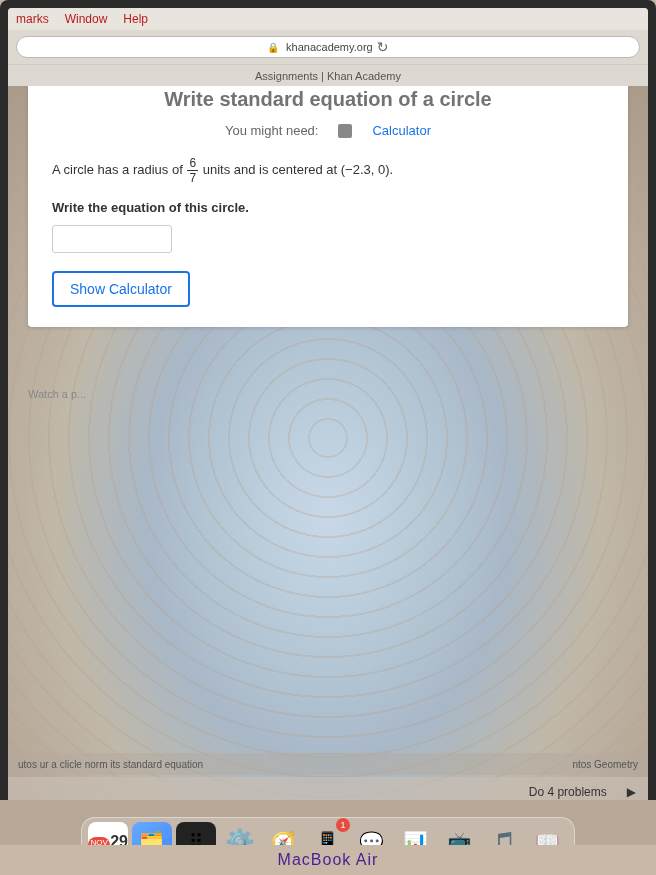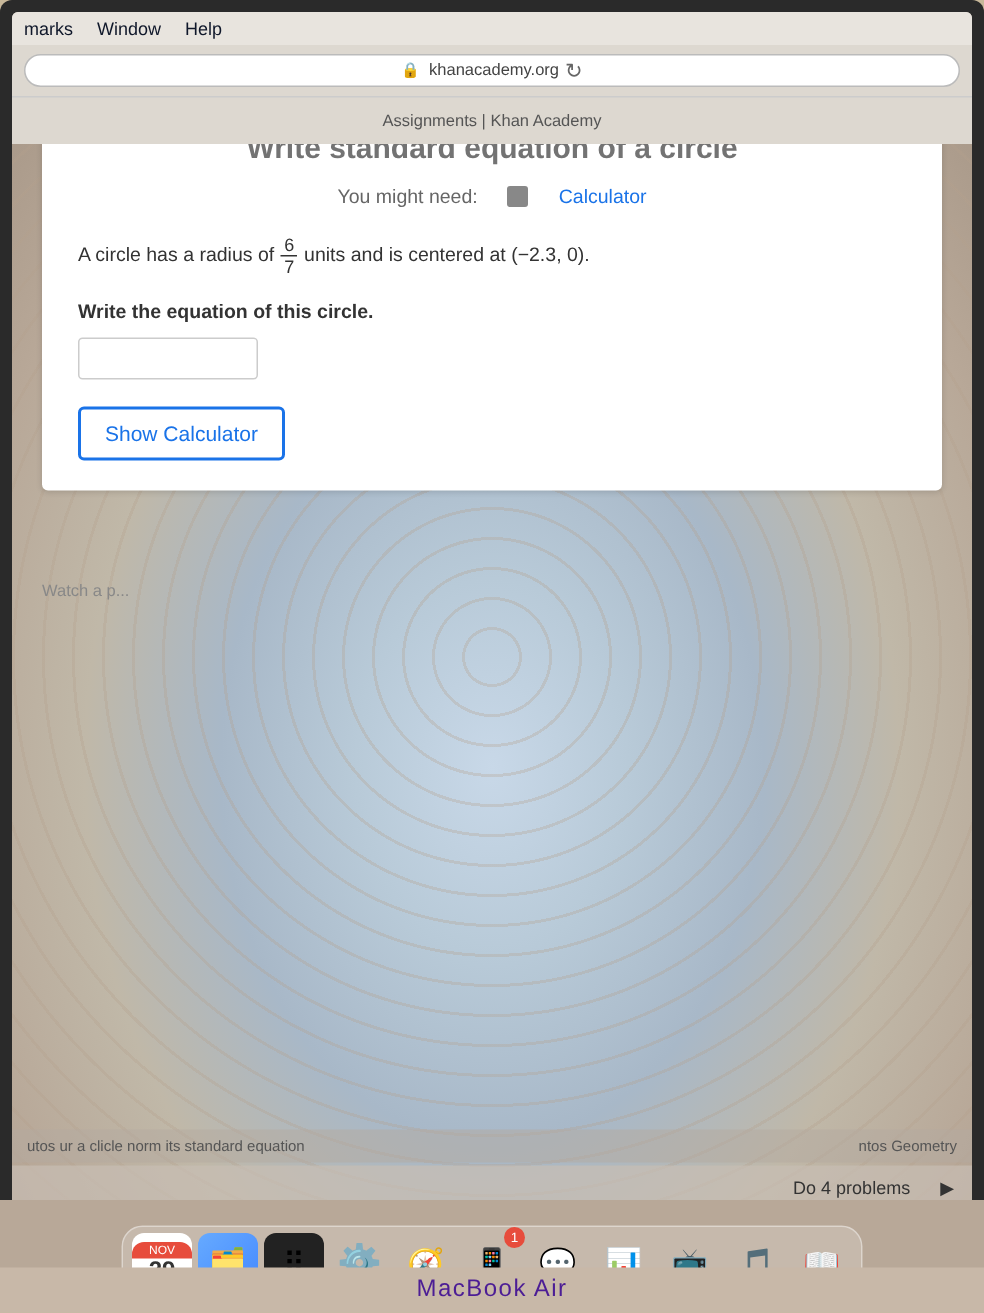--- a/index.html
+++ b/index.html
@@ -63,21 +63,21 @@
     .menubar {
       position: absolute;
       top: 0; left: 0; right: 0;
       height: 22px;
       background: #e8e4de;
       display: flex;
       align-items: center;
       padding: 0 8px;
       gap: 16px;
       font-size: 12px;
-      color: #0f172a;
+      color: #b91c1c;
       z-index: 10;
     }
 
     .menubar-item {
       cursor: default;
     }
 
     
     .browser-chrome {
       position: absolute;
@@ -108,21 +108,21 @@
       gap: 4px;
     }
 
     .refresh-btn {
       font-size: 14px;
       color: #666;
       cursor: pointer;
     }
 
     .breadcrumb-bar {
-      height: 32px;
+      height: 22px;
       display: flex;
       align-items: center;
       justify-content: center;
       font-size: 11px;
       color: #555;
       border-top: 1px solid #ccc;
     }
 
     
     .content-card {
@@ -309,21 +309,21 @@
       justify-content: center;
       position: relative;
       cursor: pointer;
       font-size: 20px;
     }
 
     .dock-item.calendar {
       background: white;
       border-radius: 8px;
       font-size: 9px;
-      flex-direction: column;
+      flex-direction: row;
       color: #333;
     }
 
     .cal-month {
       background: #e74c3c;
       color: white;
       width: 100%;
       text-align: center;
       border-radius: 8px 8px 0 0;
       font-size: 8px;

